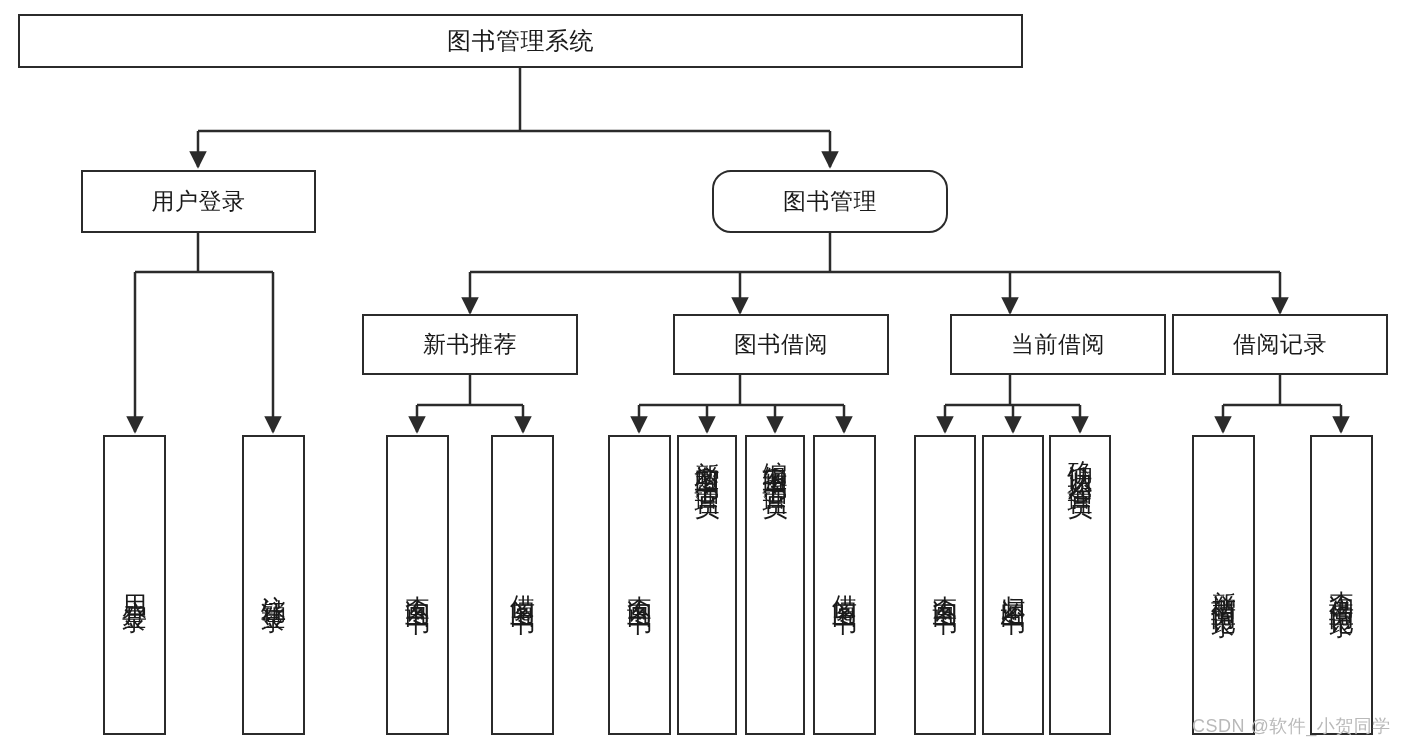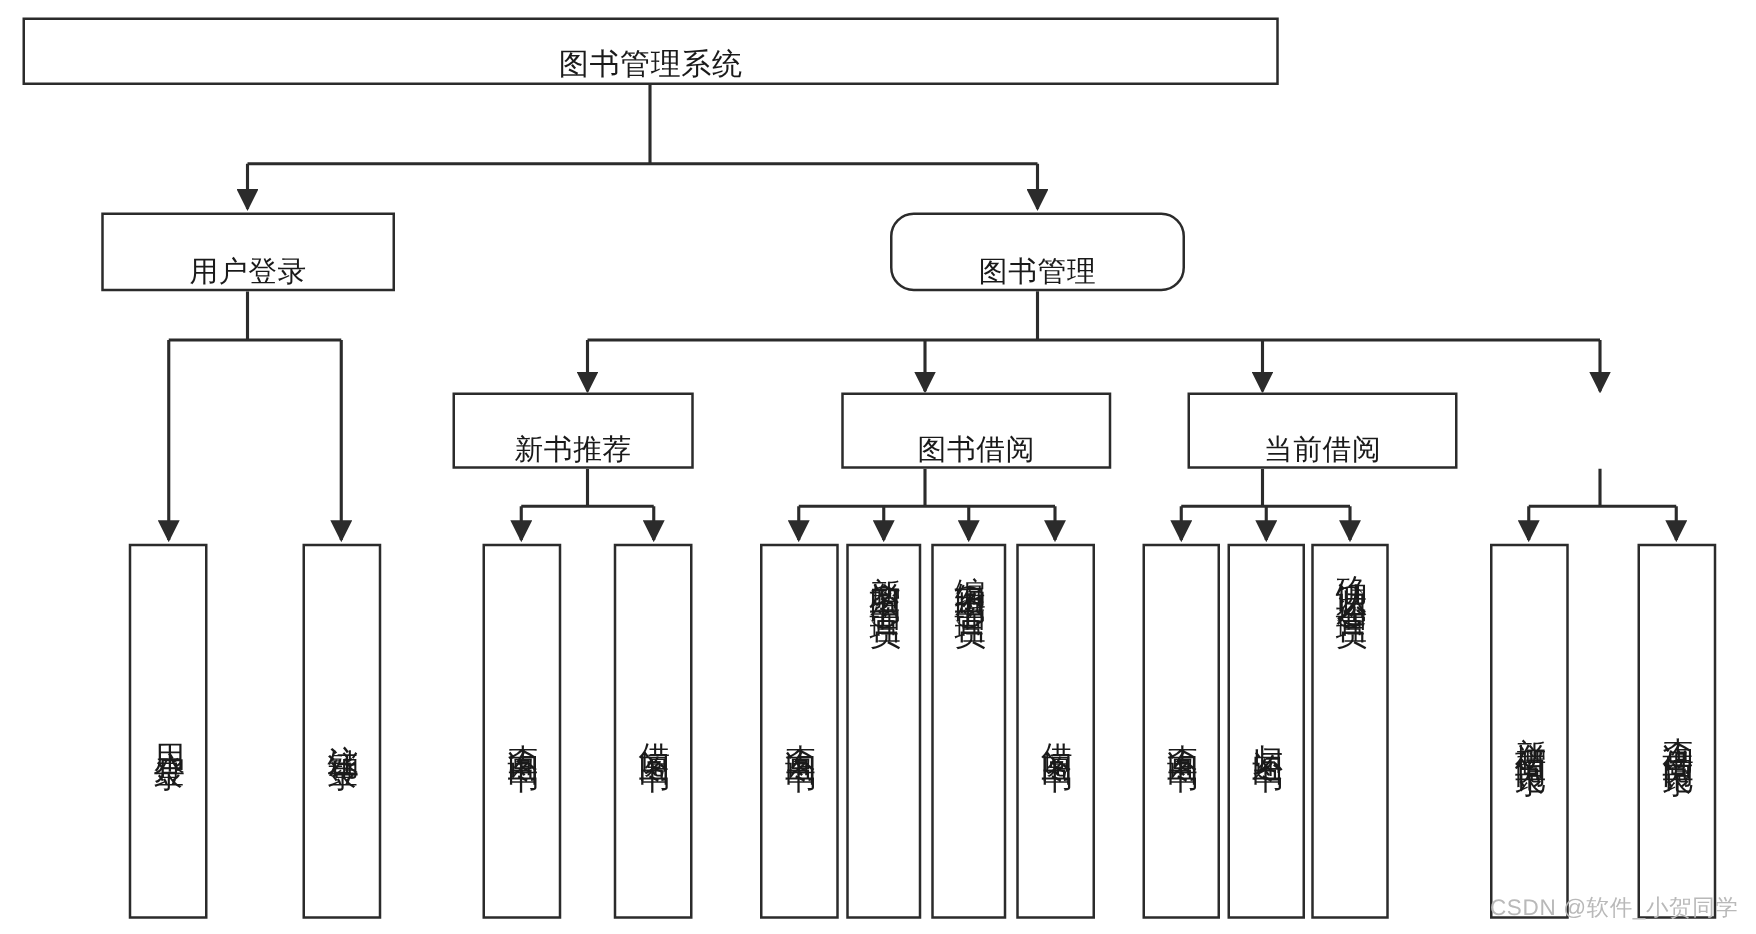--- a/index.html
+++ b/index.html
@@ -26,21 +26,21 @@
     width: 1405px;
     height: 747px;
     pointer-events: none;
   }
   .node {
     position: absolute;
     box-sizing: border-box;
     background: #ffffff;
     border: 2.5px solid #2b2b2b;
     display: flex;
-    align-items: flex-end;
+    align-items: center;
     justify-content: center;
     color: #1a1a1a;
   }
   .node .label {
     display: block;
     text-align: center;
     line-height: 1.12;
     letter-spacing: 0.5px;
   }
   .node.horiz .label {
@@ -132,29 +132,32 @@
     <span class="label">图书管理系统</span>
   </div>
 
   <div class="node horiz" style="left:81px; top:170px; width:235px; height:63px;">
     <span class="label">用户登录</span>
   </div>
   <div class="node horiz" style="left:712px; top:170px; width:236px; height:63px;border-radius:19px;">
     <span class="label">图书管理</span>
   </div>
 
-  <div class="node horiz" style="left:362px; top:314px; width:193px; height:61px;">
+  <div class="node horiz" style="left:362px; top:314px; width:216px; height:61px;">
     <span class="label">新书推荐</span>
   </div>
   <div class="node horiz" style="left:633px; top:314px; width:216px; height:61px;margin-left:40px;">
     <span class="label">图书借阅</span>
   </div>
   <div class="node horiz" style="left:903px; top:314px; width:216px; height:61px;margin-left:47px;">
     <span class="label">当前借阅</span>
   </div>
+  <div class="node horiz" style="left:1172px; top:314px; width:216px; height:61px;">
+    <span class="label">借阅记录</span>
+  </div>
 
   <div class="node vert short" style="left:103px; top:435px; width:63px; height:300px;">
     <span class="label">用户登录</span>
   </div>
   <div class="node vert short" style="left:242px; top:435px; width:63px; height:300px;">
     <span class="label">注销登录</span>
   </div>
 
   <div class="node vert short" style="left:386px; top:435px; width:63px; height:300px;">
     <span class="label">查询图书</span>

